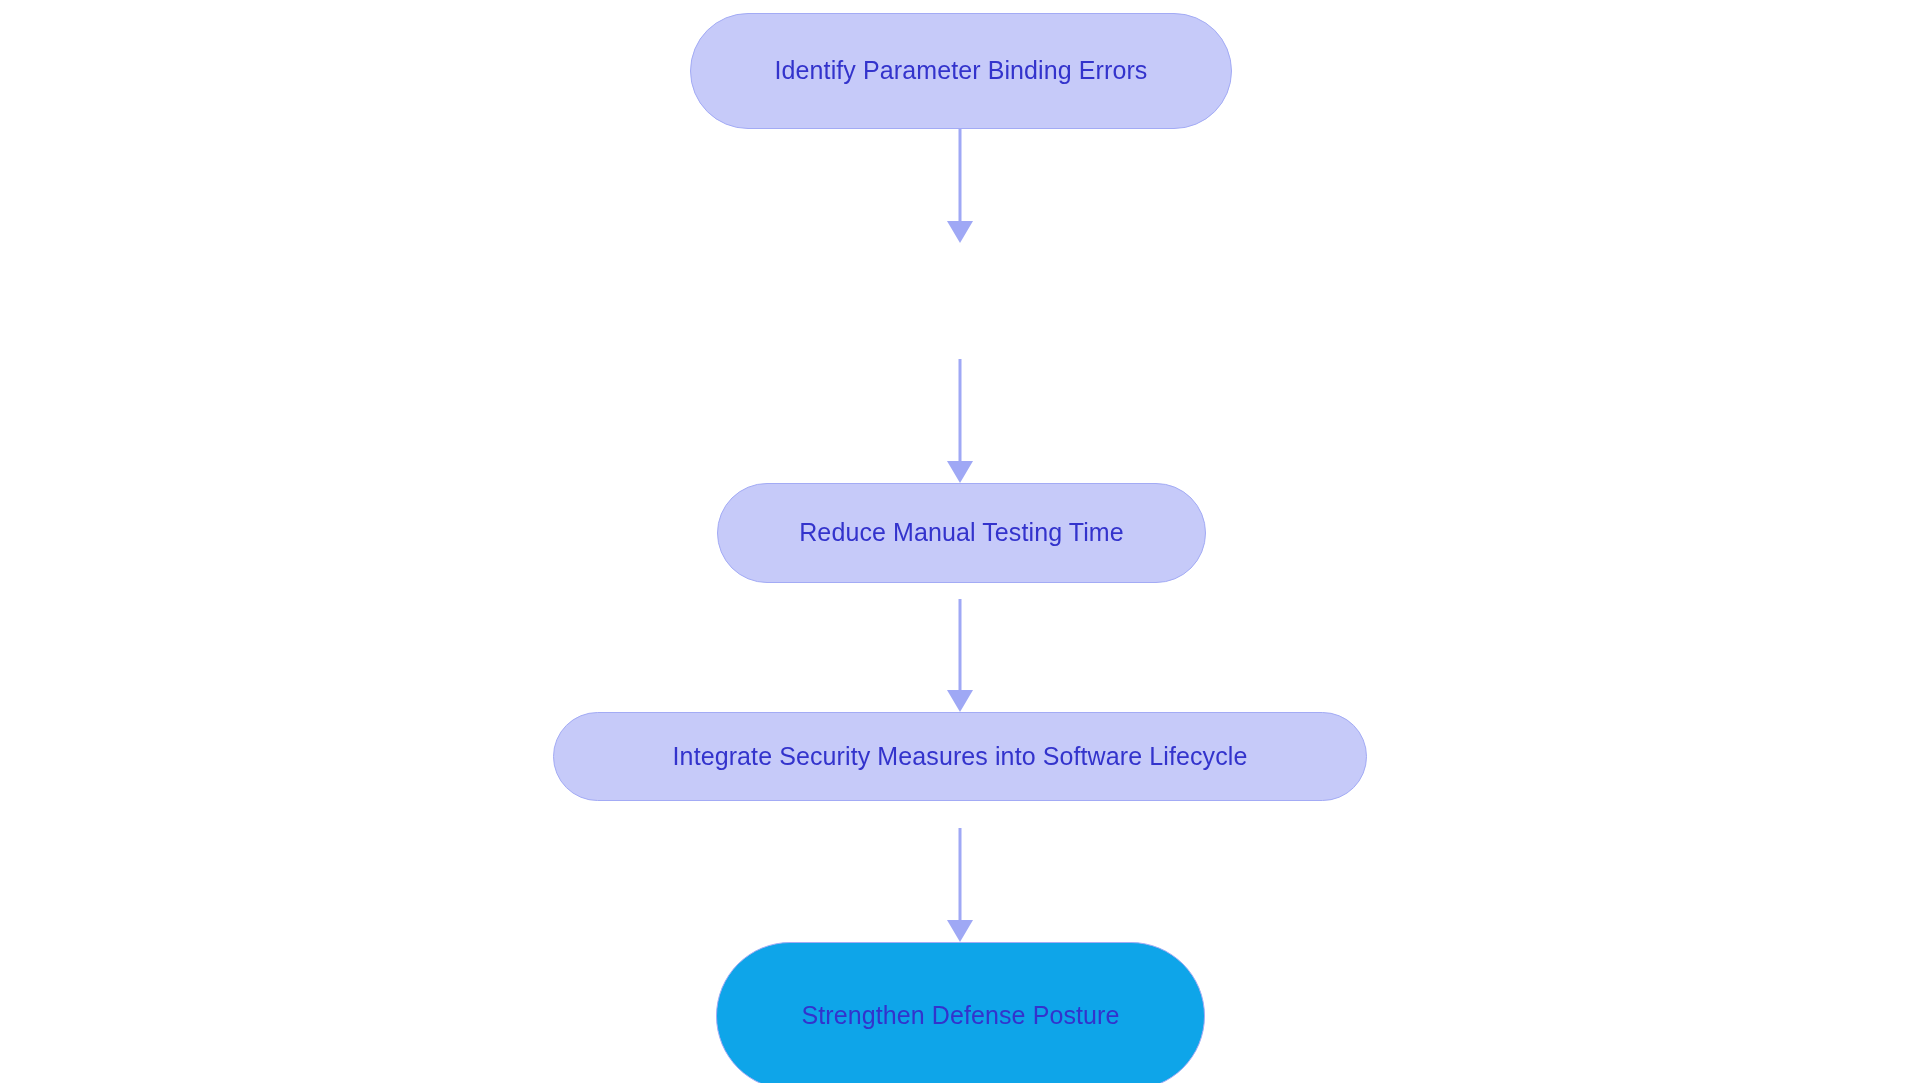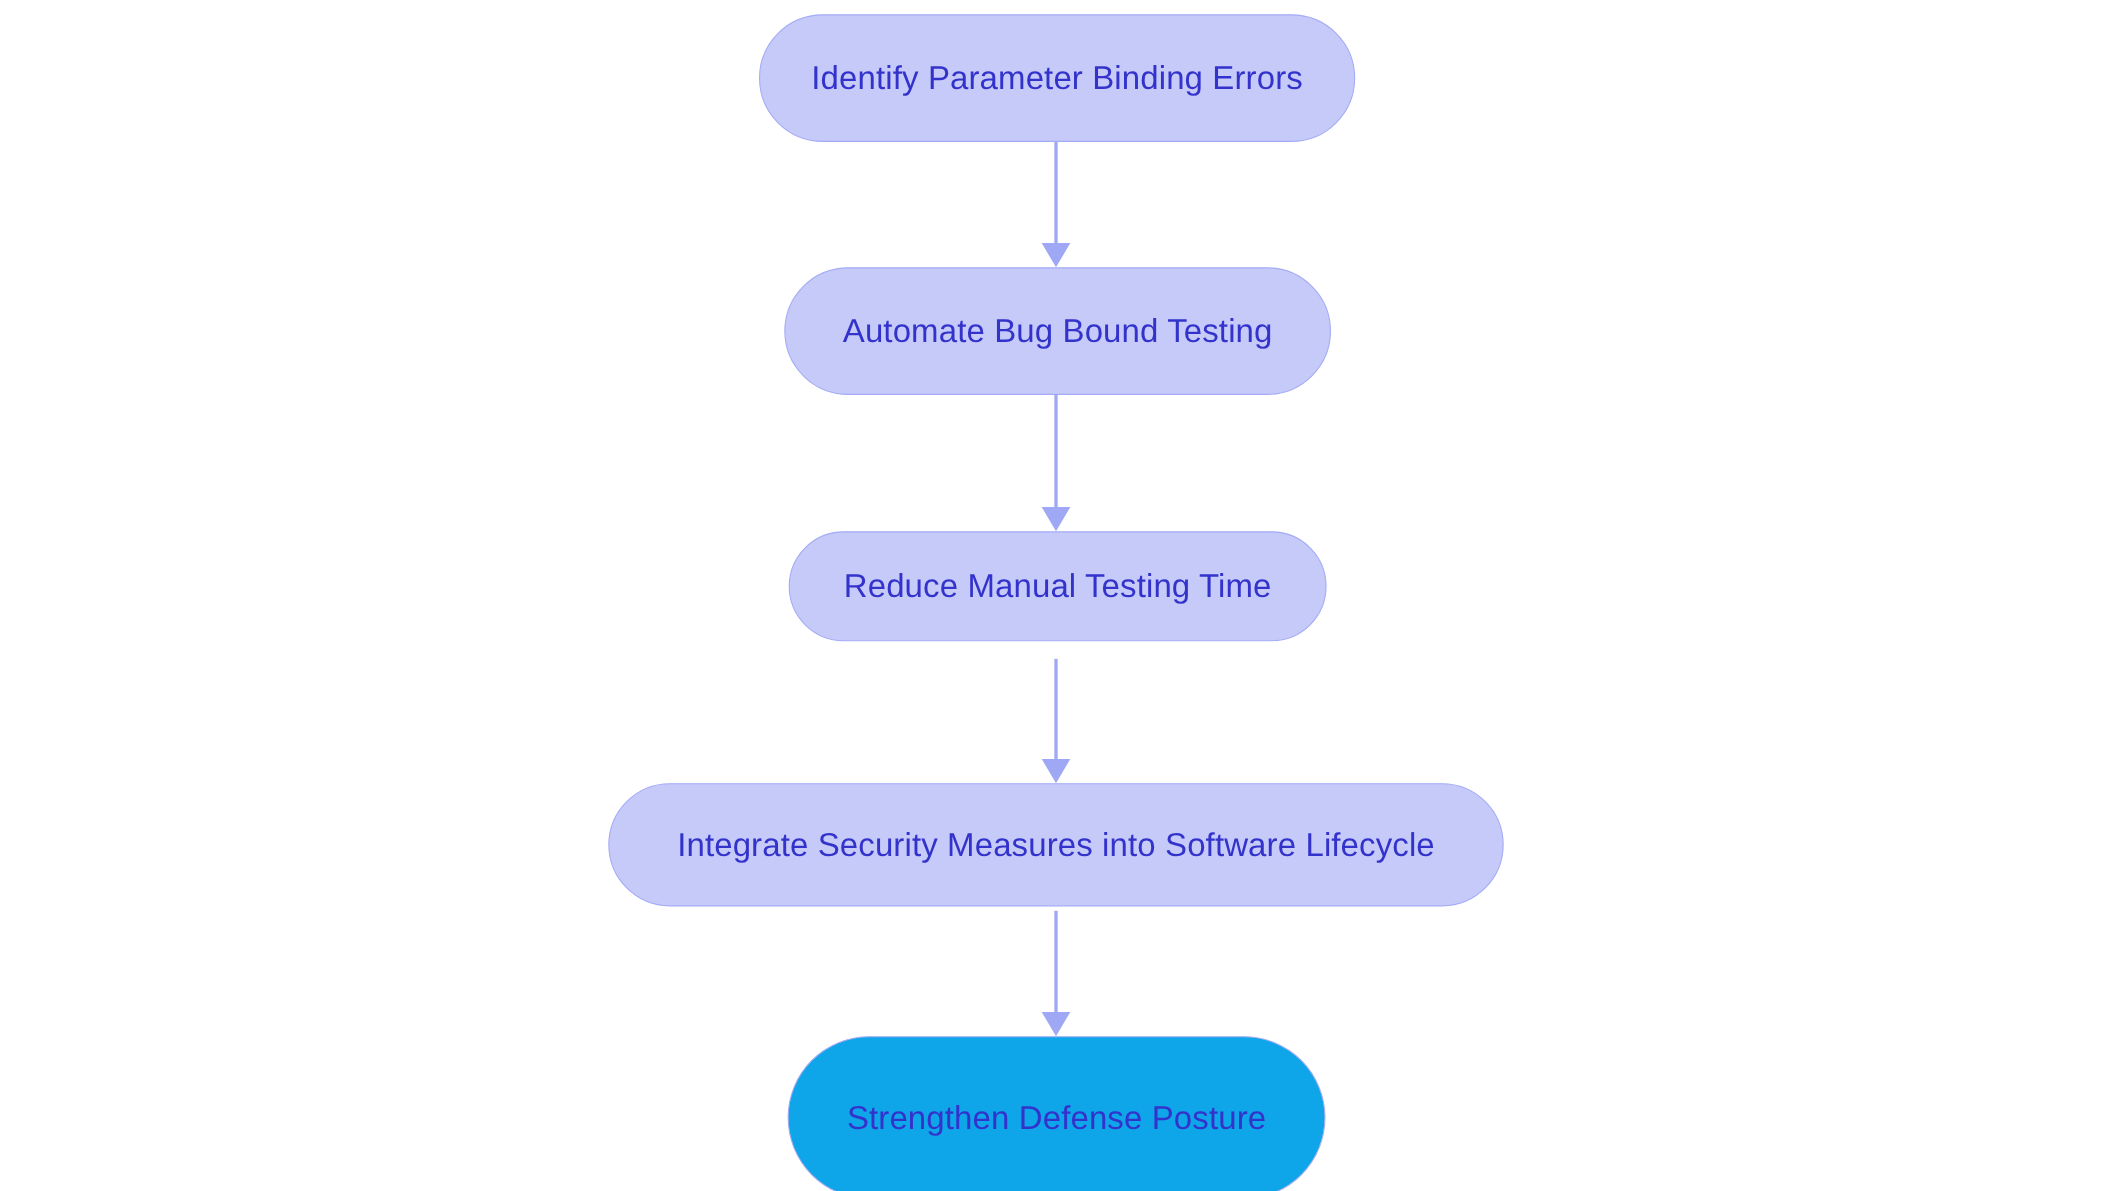--- a/index.html
+++ b/index.html
@@ -23,21 +23,21 @@
   .flow-node {
     position: absolute;
     box-sizing: border-box;
     display: flex;
     align-items: center;
     justify-content: center;
     background: #c6caf9;
     border: 1.6px solid #a3abf5;
     border-radius: 9999px;
     color: #3333cc;
-    font-size: 30px;
+    font-size: 25px;
     font-weight: 400;
     letter-spacing: 0.1px;
     line-height: 1.1;
     white-space: nowrap;
     text-align: center;
     font-family: "Liberation Sans", sans-serif;
   }
   .flow-connector {
     position: absolute;
     pointer-events: none;
@@ -66,33 +66,32 @@
 <body>
 
 <div id="flowchart-canvas" style="background: rgb(255, 255, 255);">
 
   <div class="flow-node" id="node-0" style="left: 690px; top: 13px; width: 542px; height: 116px; background: rgb(198, 202, 249); border-color: rgb(163, 171, 245); color: rgb(51, 51, 204);">Identify Parameter Binding Errors</div>
   <div class="flow-connector" id="edge-0" style="left: 940px; top: 129px; width: 40px; height: 114px;">
     <div class="connector-line" style="height: 92px; background: rgb(159, 168, 245);"></div>
     <div class="connector-head" style="border-top-color: rgb(159, 168, 245);"></div>
   </div>
 
-  <div class="flow-node" id="node-1" style="left: 713px; top: 243px; width: 497px; height: 116px; background: rgb(198, 202, 249); border-color: rgb(163, 171, 245); color: rgb(51, 51, 204);">Automate Bug Bound Testing</div>
   <div class="flow-connector" id="edge-1" style="left: 940px; top: 359px; width: 40px; height: 124px;">
     <div class="connector-line" style="height: 102px; background: rgb(159, 168, 245);"></div>
     <div class="connector-head" style="border-top-color: rgb(159, 168, 245);"></div>
   </div>
 
   <div class="flow-node" id="node-2" style="left: 717px; top: 483px; width: 489px; height: 100px; background: rgb(198, 202, 249); border-color: rgb(163, 171, 245); color: rgb(51, 51, 204);">Reduce Manual Testing Time</div>
   <div class="flow-connector" id="edge-2" style="left: 940px; top: 599px; width: 40px; height: 113px;">
     <div class="connector-line" style="height: 91px; background: rgb(159, 168, 245);"></div>
     <div class="connector-head" style="border-top-color: rgb(159, 168, 245);"></div>
   </div>
 
-  <div class="flow-node" id="node-3" style="left: 553px; top: 712px; width: 814px; height: 112px; background: rgb(198, 202, 249); border-color: rgb(163, 171, 245); color: rgb(51, 51, 204);">Integrate Security Measures into Software Lifecycle</div>
+  <div class="flow-node" id="node-3" style="left: 553px; top: 712px; width: 814px; height: 89px; background: rgb(198, 202, 249); border-color: rgb(163, 171, 245); color: rgb(51, 51, 204);">Integrate Security Measures into Software Lifecycle</div>
   <div class="flow-connector" id="edge-3" style="left: 940px; top: 828px; width: 40px; height: 114px;">
     <div class="connector-line" style="height: 92px; background: rgb(159, 168, 245);"></div>
     <div class="connector-head" style="border-top-color: rgb(159, 168, 245);"></div>
   </div>
 
   <div class="flow-node" id="node-4" style="left: 716px; top: 942px; width: 489px; height: 148px; background: #0ea5e9; border-color: rgb(163, 171, 245); color: rgb(51, 51, 204);">Strengthen Defense Posture</div>
 
 </div>
 
 </body></html>

